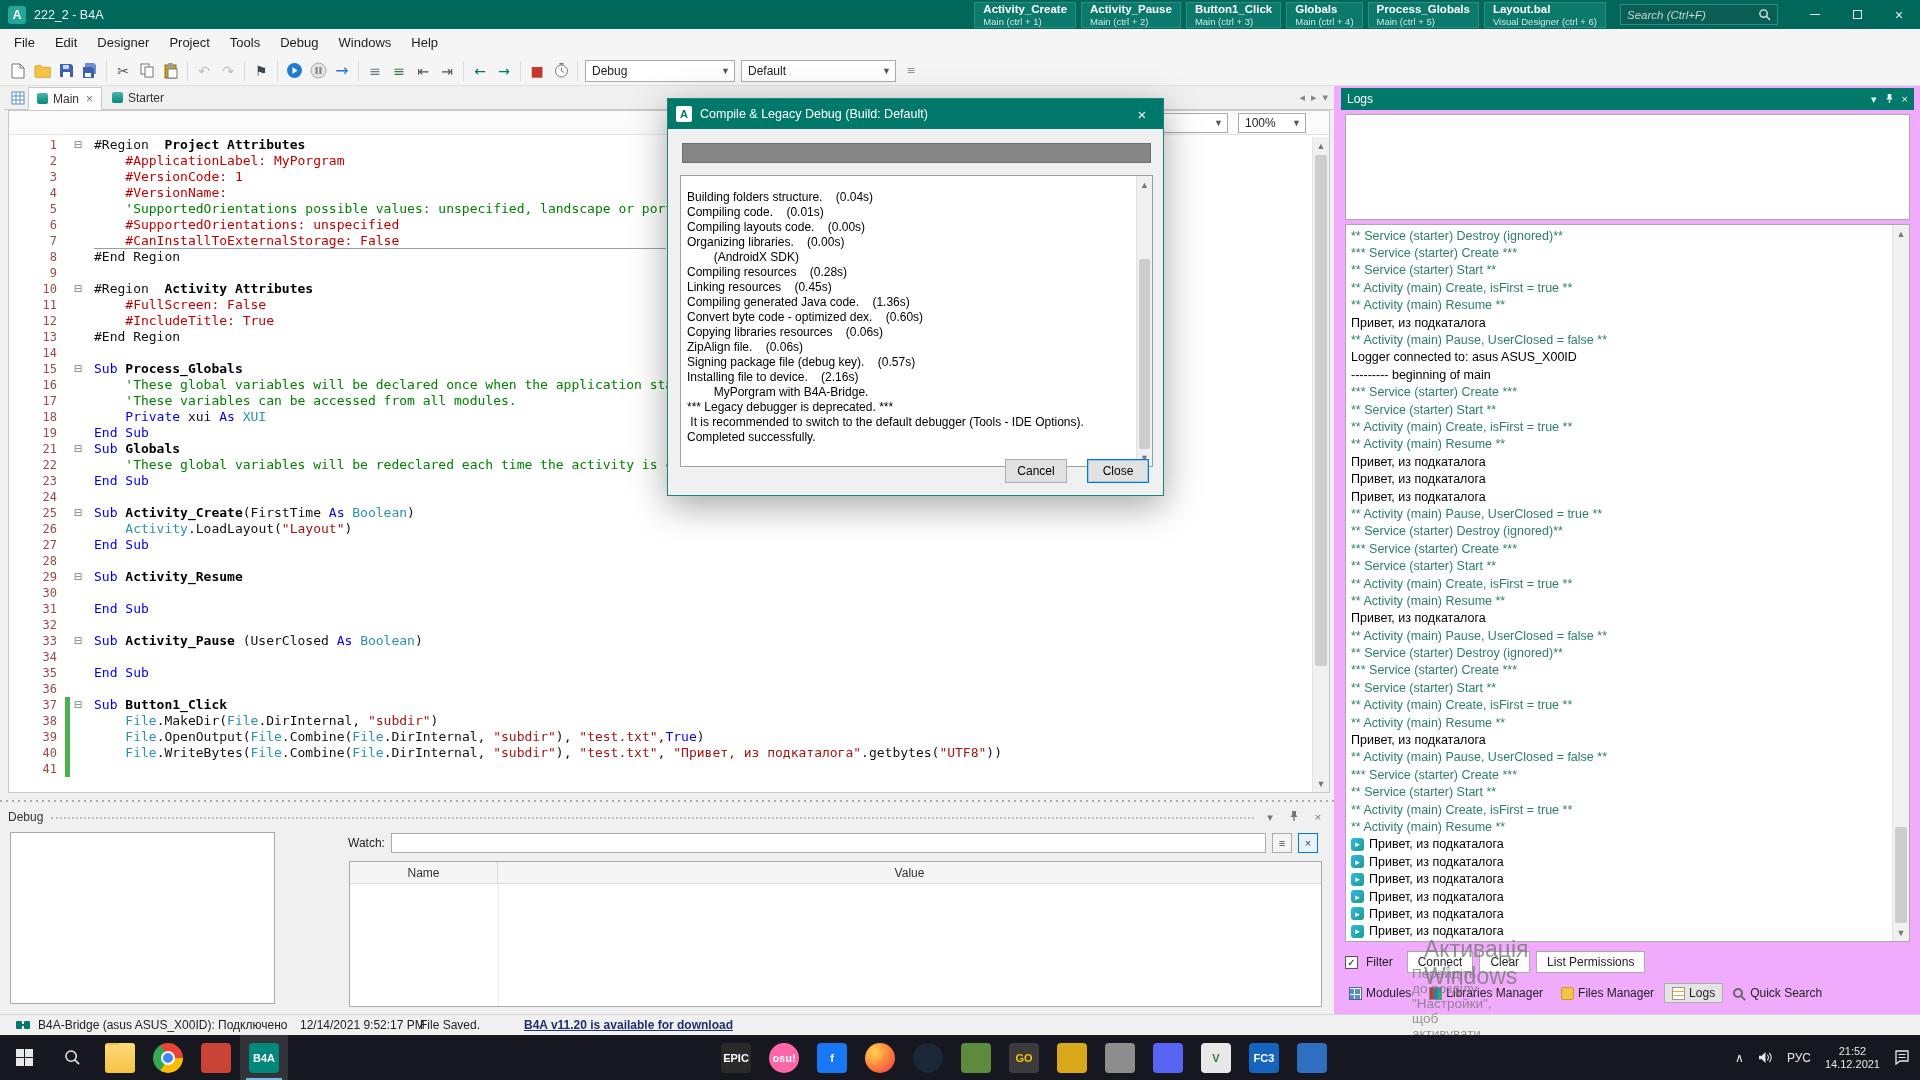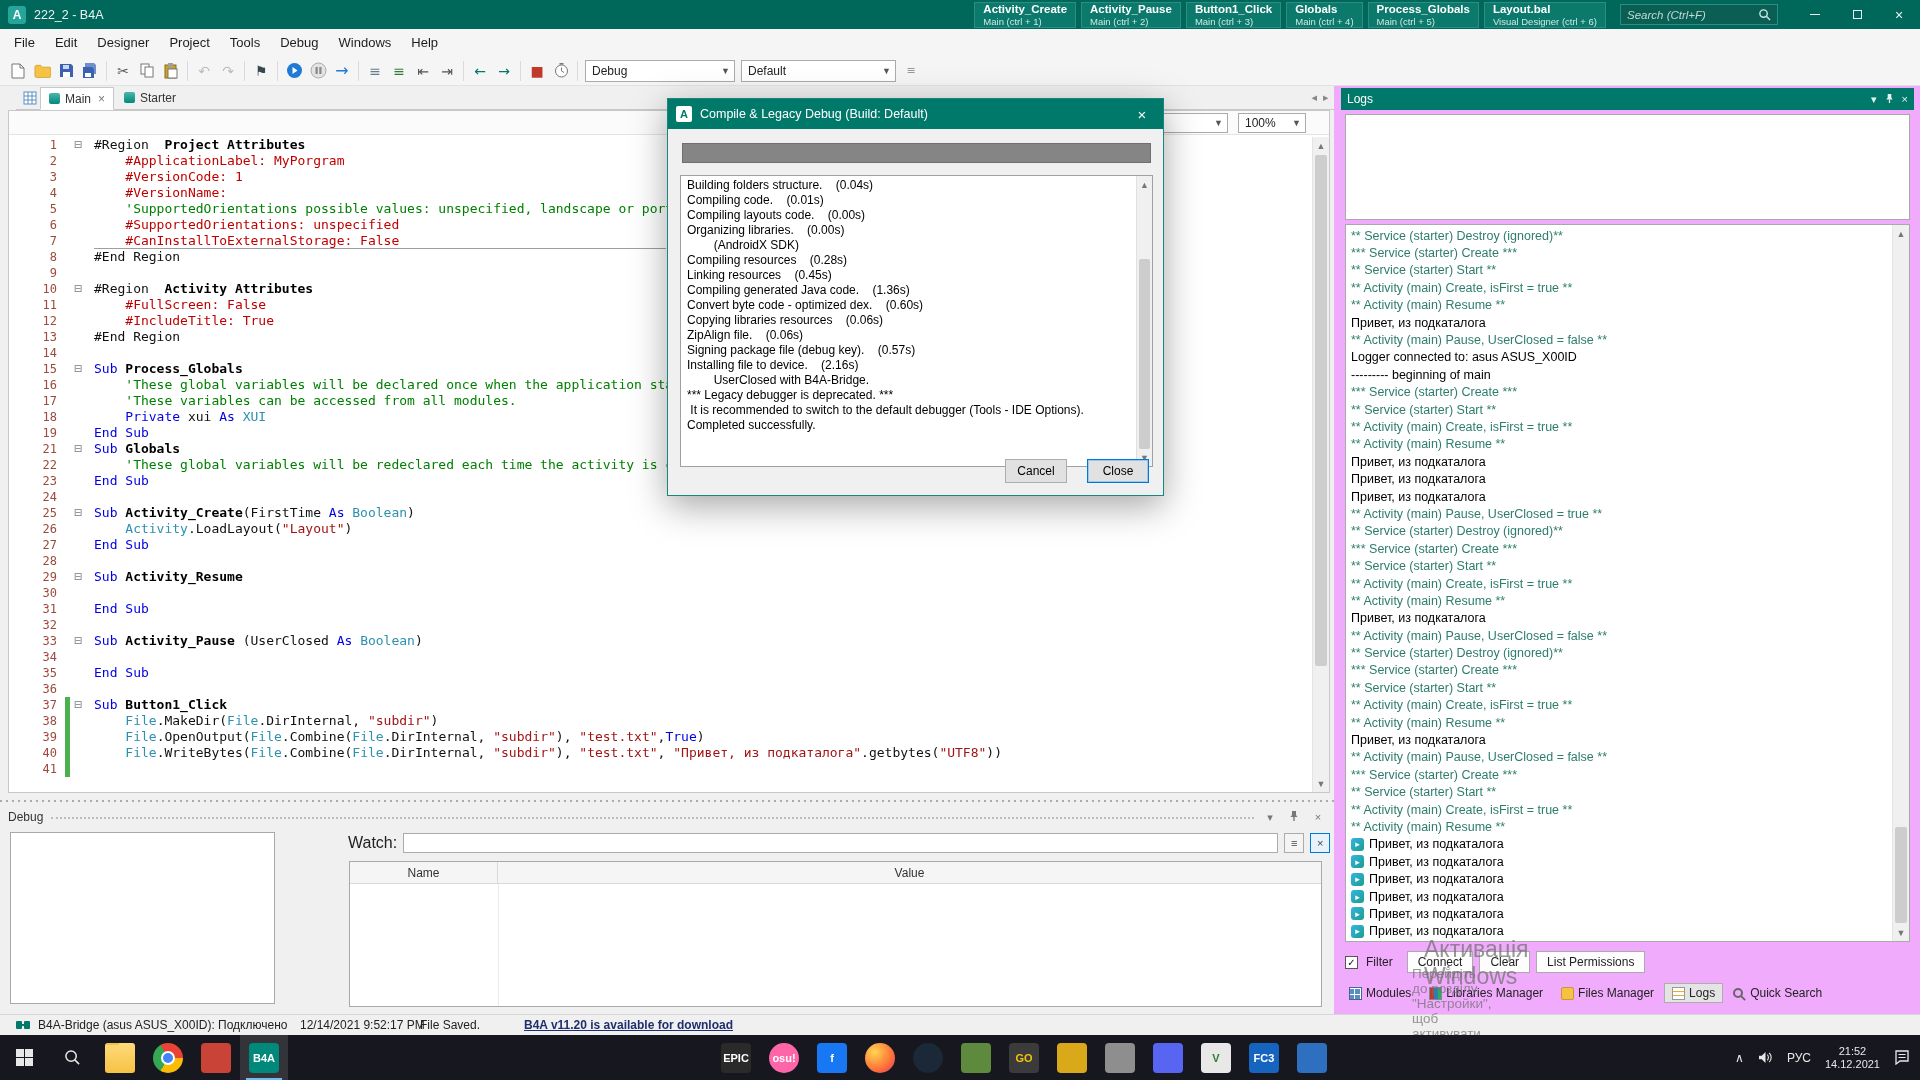--- a/index.html
+++ b/index.html
@@ -29,21 +29,21 @@
   .toolbar{position:absolute;left:0;top:56px;width:1920px;height:30px;background:#F5F5F5;display:flex;align-items:center;padding-left:6px;border-bottom:1px solid #E2E2E2}
   .tbi{width:24px;height:24px;display:flex;align-items:center;justify-content:center;font-size:14px;color:#555;font-family:"DejaVu Sans",sans-serif}
   .tbi.dis{color:#BBB}
   .tbsep{width:1px;height:20px;background:#DADADA;margin:0 4px}
   .combo{background:#fff;border:1px solid #ABABAB;height:22px;display:flex;align-items:center;font-size:12px;color:#222;padding:0 0 0 6px;margin:0 3px}
   .combo .cval{flex:1;white-space:nowrap;overflow:hidden}
   .combo .carr{width:17px;height:100%;display:flex;align-items:center;justify-content:center;color:#555;font-size:9px}
   .combo.w150{width:150px}.combo.w155{width:155px}
 
   
-  .tabstrip{position:absolute;left:16px;top:86px;width:1334px;height:24px;background:#F0F0F0;border-bottom:1px solid #C8C8C8;display:flex;align-items:flex-end;padding-left:4px}
+  .tabstrip{position:absolute;left:4px;top:86px;width:1334px;height:24px;background:#F0F0F0;border-bottom:1px solid #C8C8C8;display:flex;align-items:flex-end;padding-left:4px}
   .tsicon{width:20px;height:20px;display:flex;align-items:center;justify-content:center;margin-bottom:1px}
   .tab{display:flex;align-items:center;gap:5px;font-size:12px;color:#333;height:23px;padding:0 8px;margin-right:2px}
   .tab.active{background:#fff;border:1px solid #C8C8C8;border-bottom:1px solid #fff;margin-bottom:-1px}
   .tab-icon{width:11px;height:11px;background:linear-gradient(#4DB6AC,#00897B);border-radius:2px;display:inline-block}
   .tab-close{color:#777;font-size:12px;margin-left:2px}
   .tabnav{margin-left:auto;display:flex;align-items:center;gap:6px;padding-right:10px;color:#888;font-size:11px;height:100%}
 
   
   .editor{position:absolute;left:8px;top:110px;width:1322px;height:683px;background:#fff;border:1px solid #C8C8C8}
   .ed-head{position:absolute;left:0;top:0;right:0;height:24px;background:#FBFBFB;border-bottom:1px solid #E4E4E4;display:flex;align-items:center;justify-content:flex-end;padding-right:20px;gap:4px}
@@ -74,21 +74,21 @@
   .splitter-h .dots{width:100%;height:2px;background:repeating-linear-gradient(90deg,#ABABAB 0 2px,transparent 2px 6px)}
 
   
   .debugpanel{position:absolute;left:0;top:806px;width:1334px;height:208px;background:#F0F0F0}
   .dbg-head{display:flex;align-items:center;height:22px;padding:0 8px;gap:8px}
   .dbg-title{font-size:12px;color:#333}
   .dbg-dots{flex:1;height:0;border-top:2px dotted #BDBDBD;margin-top:2px}
   .dbg-ic{color:#777;font-size:11px;width:16px;text-align:center}
   .dbg-leftbox{position:absolute;left:10px;top:26px;width:265px;height:172px;background:#fff;border:1px solid #A9A9A9}
   .watch-row{position:absolute;left:348px;top:27px;display:flex;align-items:center;gap:6px}
-  .watch-label{font-size:16px;color:#222}
+  .watch-label{font-size:12px;color:#222}
   .watch-input{width:875px;height:20px;border:1px solid #ABABAB;background:#fff;font-size:12px;padding:0 4px;outline:none}
   .wbtn{width:20px;height:20px;border:1px solid #ABABAB;background:#F4F4F4;display:flex;align-items:center;justify-content:center;font-size:11px;color:#444}
   .wbtn.sel{border:1px solid #0078D7;background:#E8F2FB}
   .watch-table{position:absolute;left:349px;top:55px;width:973px;height:146px;background:#fff;border:1px solid #A9A9A9}
   .wt-head{display:flex;height:22px;background:#F5F5F5;border-bottom:1px solid #D9D9D9}
   .wt-th{font-size:12px;color:#333;display:flex;align-items:center;justify-content:center;border-right:1px solid #D9D9D9}
   .wt-th.name{width:148px}
   .wt-th.value{flex:1;border-right:none}
   .wt-vline{position:absolute;left:148px;top:22px;bottom:0;width:1px;background:#EBEBEB}
 
@@ -157,21 +157,21 @@
   .tray svg{display:block}
 
   
   .dialog{position:absolute;left:667px;top:98px;width:497px;height:398px;background:#F0F0F0;border:1px solid #18867A;box-shadow:0 10px 34px rgba(0,0,0,0.35);z-index:50}
   .dlg-titlebar{height:30px;background:#00796B;display:flex;align-items:center;color:#fff;padding-left:8px}
   .dlg-ico{width:16px;height:16px;background:#fff;border-radius:2px;color:#00796B;font-size:11px;font-weight:bold;display:flex;align-items:center;justify-content:center;margin-right:8px}
   .dlg-title{font-size:12.5px}
   .dlg-close{margin-left:auto;width:42px;height:30px;display:flex;align-items:center;justify-content:center;font-size:15px;color:#fff}
   .dlg-progress{position:absolute;left:14px;top:44px;width:469px;height:20px;background:#858585;border:1px solid #6F6F6F}
   .dlg-logbox{position:absolute;left:12px;top:76px;width:473px;height:292px;background:#fff;border:1px solid #A0A0A0;overflow:hidden}
-  .dlg-log{position:absolute;left:0;top:0;right:16px;bottom:0;padding:2px 6px;overflow:hidden}
+  .dlg-log{position:absolute;left:0;top:0;right:16px;bottom:0;padding:14px 6px;overflow:hidden}
   .dlg-line{white-space:pre;font-size:12px;line-height:15px;color:#000}
   .dlg-vscroll{position:absolute;right:0;top:0;bottom:0;width:16px;background:#F0F0F0;border-left:1px solid #E0E0E0}
   .dlg-vscroll .sb-thumb{position:absolute;left:2px;right:2px;bottom:17px;height:190px;background:#CDCDCD;border-radius:2px}
   .dlg-buttons{position:absolute;right:14px;top:360px;display:flex;gap:20px}
   .dlg-btn{width:62px;height:24px;font-size:12px;font-family:"Liberation Sans",sans-serif;background:#E1E1E1;border:1px solid #ADADAD}
   .dlg-btn.default{border:1px solid #0078D7;box-shadow:0 0 0 1px #9CC8EE inset}
 </style>
 </head>
 <body>
 
@@ -746,21 +746,21 @@
           <div class="dlg-line">Organizing libraries.    (0.00s)</div>
           <div class="dlg-line">        (AndroidX SDK)</div>
           <div class="dlg-line">Compiling resources    (0.28s)</div>
           <div class="dlg-line">Linking resources    (0.45s)</div>
           <div class="dlg-line">Compiling generated Java code.    (1.36s)</div>
           <div class="dlg-line">Convert byte code - optimized dex.    (0.60s)</div>
           <div class="dlg-line">Copying libraries resources    (0.06s)</div>
           <div class="dlg-line">ZipAlign file.    (0.06s)</div>
           <div class="dlg-line">Signing package file (debug key).    (0.57s)</div>
           <div class="dlg-line">Installing file to device.    (2.16s)</div>
-          <div class="dlg-line">        UserClosed with B4A-Bridge.</div>
+          <div class="dlg-line">        MyPorgram with B4A-Bridge.</div>
           <div class="dlg-line">*** Legacy debugger is deprecated. ***</div>
           <div class="dlg-line"> It is recommended to switch to the default debugger (Tools - IDE Options).</div>
           <div class="dlg-line">Completed successfully.</div>
         </div>
       <div class="dlg-vscroll">
         <div class="sb-arrow">▲</div>
         <div class="sb-thumb"></div>
         <div class="sb-arrow bottom">▼</div>
       </div>
     </div>

